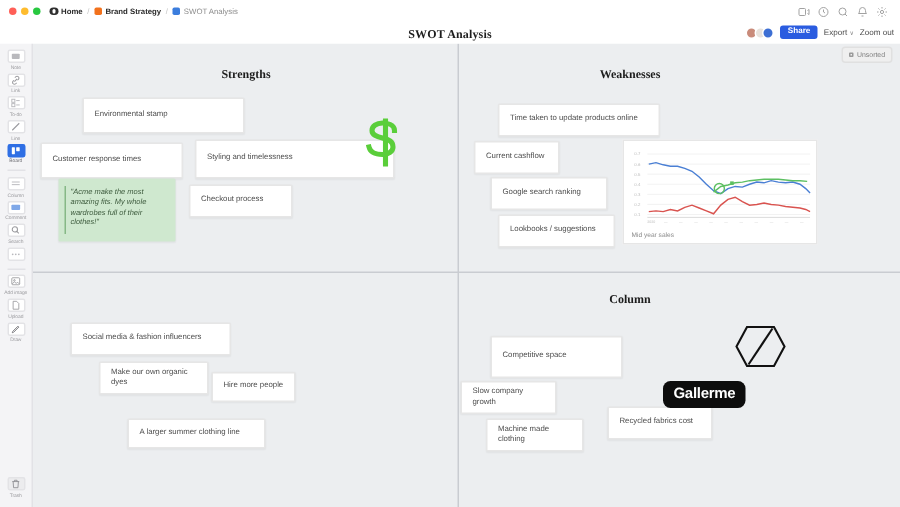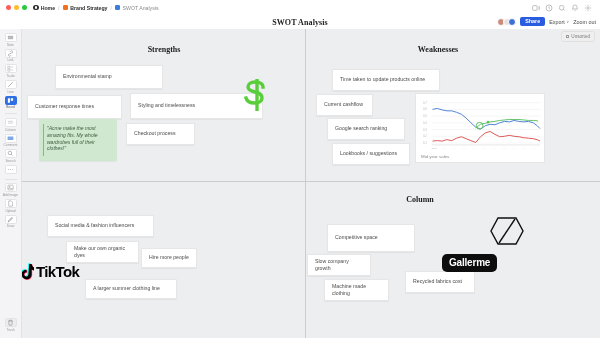--- a/index.html
+++ b/index.html
@@ -112,21 +112,21 @@
   .vline { position: absolute; top: 0; bottom: 0; left: 283px; width: .7px; background: #c9ccd1; }
   .hline { position: absolute; left: 0; right: 0; top: 152px; height: .7px; background: #c9ccd1; }
 
   .quad-title {
     position: absolute;
     font-family: "Liberation Serif", serif;
     font-size: 8px; font-weight: bold; color: #1c1c1c;
     text-align: center; width: 160px;
   }
   #t-strengths     { left: 62px;  top: 16px; }
-  #t-weaknesses    { left: 336px; top: 16px; }
+  #t-weaknesses    { left: 318px; top: 16px; }
   #t-opportunities { left: 62px;  top: 166px; }
   #t-threats       { left: 318px; top: 166px; }
 
   .card {
     position: absolute;
     background: #ffffff;
     border: .6px solid #e6e6e6;
     border-radius: 1px;
     display: flex; align-items: center;
     padding: 0 7px;
@@ -458,28 +458,20 @@
   </div>
 
   <div class="card" style="left:25px; top:186px; width:107px; height:22px;">Social media &amp; fashion influencers</div>
 
   <div class="card" style="left:44px; top:212px; width:73px; height:22px;">Make our own organic dyes</div>
 
   <div class="card" style="left:119px; top:219px; width:56px; height:20px;">Hire more people</div>
 
   <div class="card" style="left:63px; top:250px; width:92px; height:20px;">A larger summer clothing line</div>
 
-  <div class="logo tiktok-wrap" style="left:-3px; top:234px;">
-    <svg style="width:15px;height:17px;display:block;" viewBox="0 0 32 36">
-      <path d="M22 2h5c.6 5 3.4 7.6 7 8.2v5.2c-2.8.1-5.2-.8-7.3-2.3v10.6c0 6.6-5 10.6-10.6 10.6C10 34.3 5.5 29.6 5.5 24c0-5.8 4.8-10.2 10.6-9.8v5.4c-2.8-.5-5.4 1.6-5.4 4.4 0 2.6 2 4.6 4.6 4.6 2.8 0 4.8-2.1 4.8-5z" fill="#25F4EE" transform="translate(-2.2,-1.4)"></path>
-      <path d="M22 2h5c.6 5 3.4 7.6 7 8.2v5.2c-2.8.1-5.2-.8-7.3-2.3v10.6c0 6.6-5 10.6-10.6 10.6C10 34.3 5.5 29.6 5.5 24c0-5.8 4.8-10.2 10.6-9.8v5.4c-2.8-.5-5.4 1.6-5.4 4.4 0 2.6 2 4.6 4.6 4.6 2.8 0 4.8-2.1 4.8-5z" fill="#FE2C55" transform="translate(1.4,1.2)"></path>
-      <path d="M22 2h5c.6 5 3.4 7.6 7 8.2v5.2c-2.8.1-5.2-.8-7.3-2.3v10.6c0 6.6-5 10.6-10.6 10.6C10 34.3 5.5 29.6 5.5 24c0-5.8 4.8-10.2 10.6-9.8v5.4c-2.8-.5-5.4 1.6-5.4 4.4 0 2.6 2 4.6 4.6 4.6 2.8 0 4.8-2.1 4.8-5z" fill="#010101"></path>
-    </svg>
-    <span class="tiktok-txt">TikTok</span>
-  </div>
 
   <svg class="connectors">
     <path d="M392 214 L474 203" stroke="#555" stroke-width=".7" fill="none"></path>
     <path d="M392 222 L420 237" stroke="#555" stroke-width=".7" fill="none"></path>
     <polygon points="474,203 469,201.5 469.5,205.5" fill="#555"></polygon>
     <polygon points="421,238 416,234.5 418,239.5" fill="#555"></polygon>
   </svg>
 
   <div class="card" style="left:305px; top:195px; width:88px; height:28px;">Competitive space</div>
 

